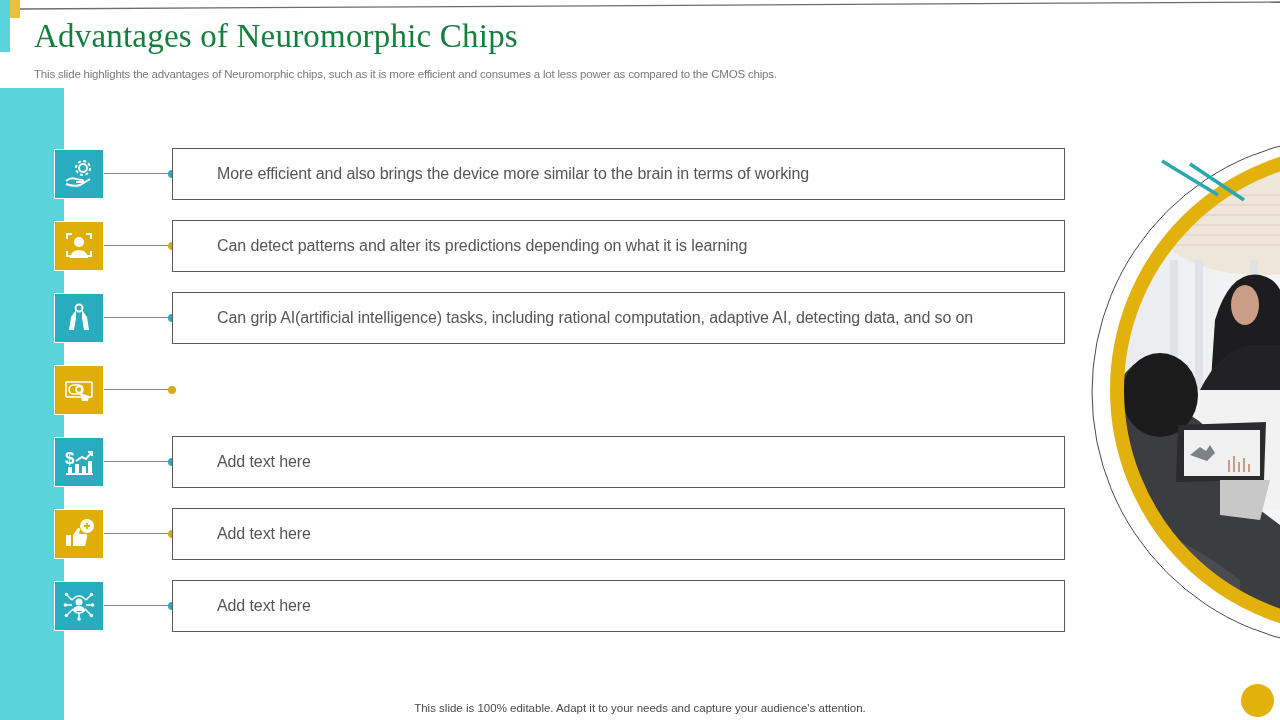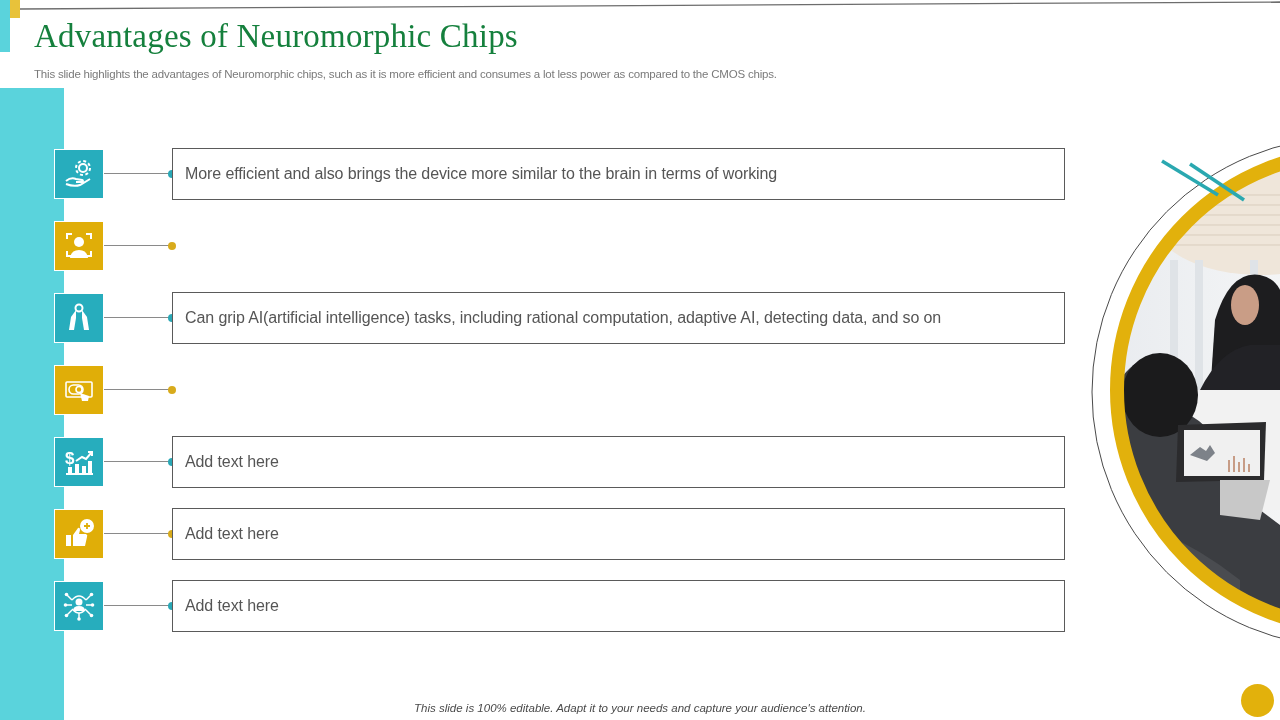--- a/index.html
+++ b/index.html
@@ -16,24 +16,24 @@
 
   .row { position: absolute; left: 54px; width: 1012px; height: 52px; }
   .tile { position: absolute; left: 0; top: 1px; width: 50px; height: 50px; border: 1px solid #ffffff; display: flex; align-items: center; justify-content: center; }
   .tile.teal { background: #27adbd; }
   .tile.yellow { background: #e0ae08; }
   .tile svg { width: 34px; height: 34px; }
   .connector { position: absolute; left: 50px; top: 25px; width: 68px; height: 1px; background: #8a8a8a; }
   .dot { position: absolute; left: 114px; top: 22px; width: 8px; height: 8px; border-radius: 50%; }
   .dot.teal { background: #2aa8b6; }
   .dot.yellow { background: #d8ab1c; }
-  .box { position: absolute; left: 118px; top: 0; width: 893px; height: 52px; border: 1.5px solid #5a5a5a; background: #fff; display: flex; align-items: center; padding-left: 12px; }
+  .box { position: absolute; left: 118px; top: 0; width: 893px; height: 52px; border: 1.5px solid #5a5a5a; background: #fff; display: flex; align-items: center; padding-left: 44px; }
   .box span { font-size: 16px; color: #555555; letter-spacing: -0.1px; }
 
-  .footer { position: absolute; left: 0; width: 1280px; top: 702px; text-align: center; font-size: 11.5px; color: #4a4a4a; font-style: italic; }
+  .footer { position: absolute; left: 0; width: 1280px; top: 702px; text-align: center; font-size: 11.5px; color: #4a4a4a; }
 
   .photo-wrap { position: absolute; left: 1080px; top: 120px; width: 200px; height: 540px; overflow: hidden; }
   .yellow-dot { position: absolute; left: 1241px; top: 684px; width: 33px; height: 33px; border-radius: 50%; background: #e2b10c; }
 </style>
 </head>
 <body>
 
 <div class="accent-cyan-top"></div>
 <div class="accent-yellow-top"></div>
 <svg class="top-rule" viewBox="0 0 1260 12" preserveAspectRatio="none">
@@ -62,20 +62,23 @@
 <div class="row" style="top:220px;">
   <div class="tile yellow">
     <svg viewBox="0 0 34 34" fill="#fff" stroke="#fff" stroke-width="2">
       <path d="M5 10 V5 H10 M24 5 H29 V10 M5 22 V27 H10 M29 22 V27 H24" fill="none"></path>
       <circle cx="17" cy="13" r="5" stroke="none"></circle>
       <path d="M8 29 q1 -8 9 -8 q8 0 9 8 z" stroke="none"></path>
     </svg>
   </div>
   <div class="connector"></div>
   <div class="dot yellow"></div>
+  <div class="box">
+      <span>Can detect patterns and alter its predictions depending on what it is learning</span>
+    </div>
 </div>
 
 <div class="row" style="top:292px;">
   <div class="tile teal">
     <svg viewBox="0 0 34 34" fill="#fff" stroke="#fff" stroke-width="2">
       <circle cx="17" cy="7" r="3.5" fill="none"></circle>
       <path d="M14 9 L9 16 L7 29 L12 29 L14 17 Z" stroke="none"></path>
       <path d="M20 9 L25 16 L27 29 L22 29 L20 17 Z" stroke="none"></path>
     </svg>
   </div>

